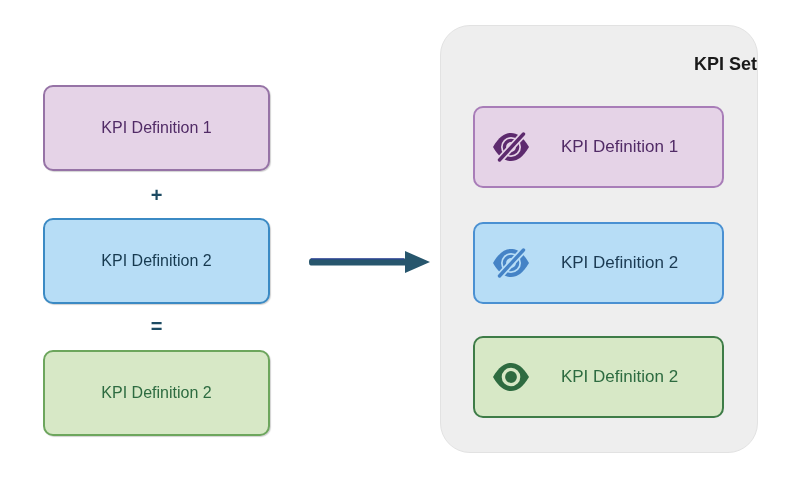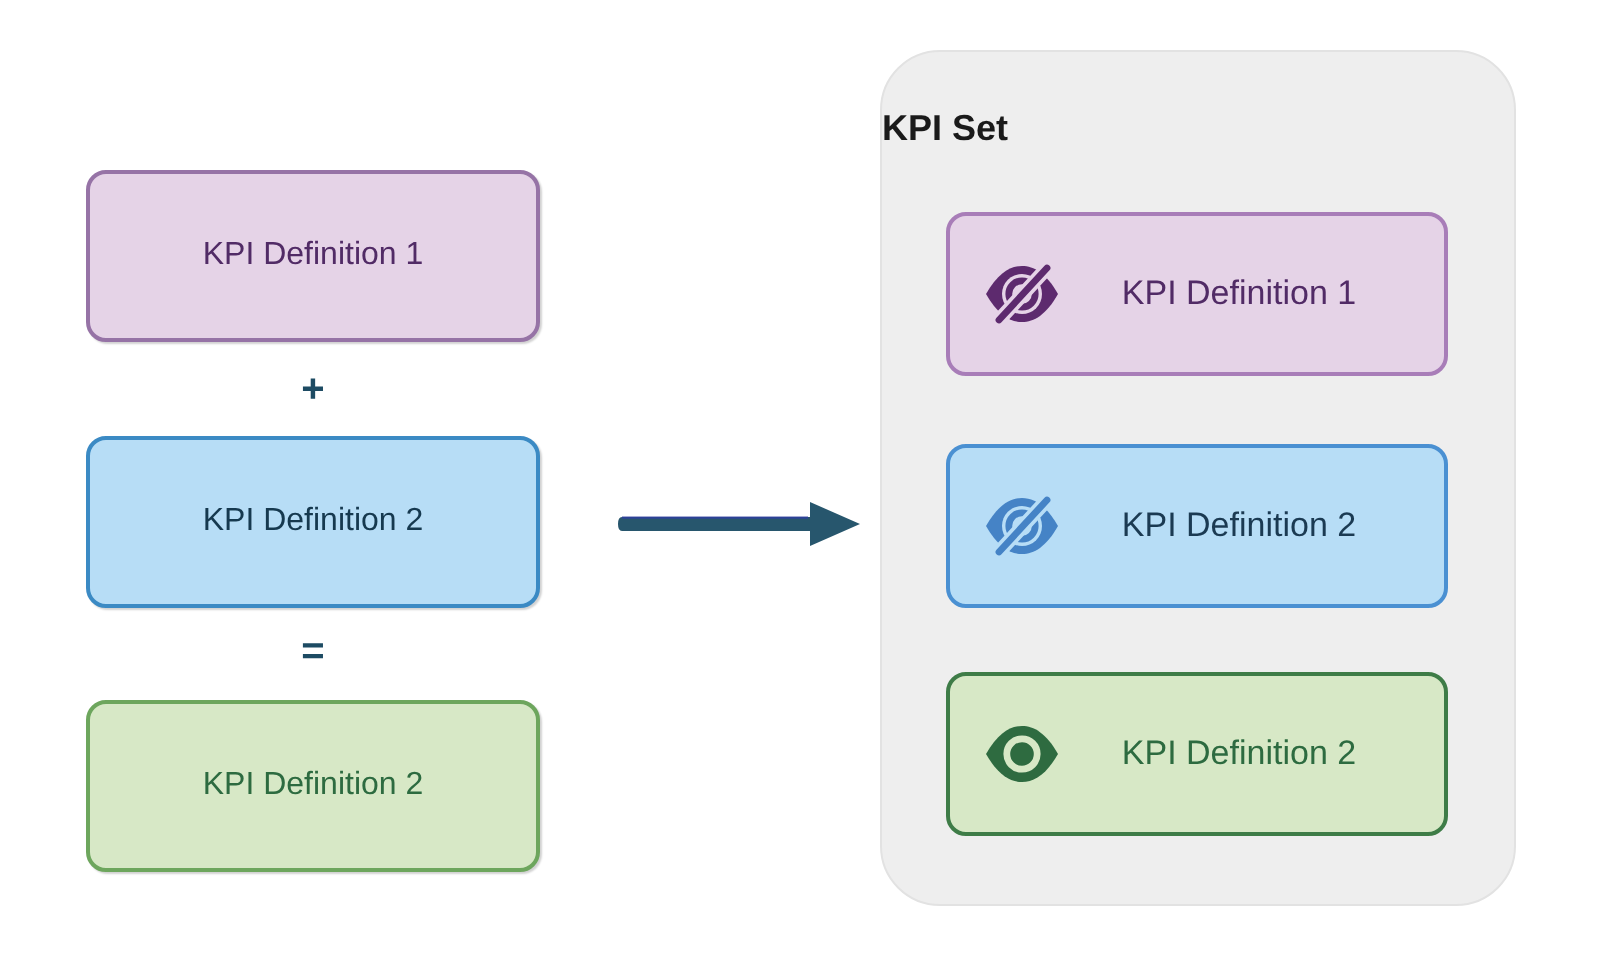--- a/index.html
+++ b/index.html
@@ -42,21 +42,21 @@
   .kpi-set{
     position:absolute;
     left:440px;top:25px;width:318px;height:428px;
     box-sizing:border-box;
     background:#eeeeee;
     border:1px solid #e2e2e2;
     border-radius:30px;
   }
   .kpi-set-title{
     position:absolute;top:28px;left:0;width:100%;
-    text-align:left;
+    text-align:right;
     font-size:18px;font-weight:600;color:#1a1a1a;
   }
   .sbox{
     position:absolute;
     left:32px;width:251px;height:82px;
     box-sizing:border-box;
     border:2px solid;
     border-radius:10px;
     display:flex;align-items:center;
     font-size:17px;

